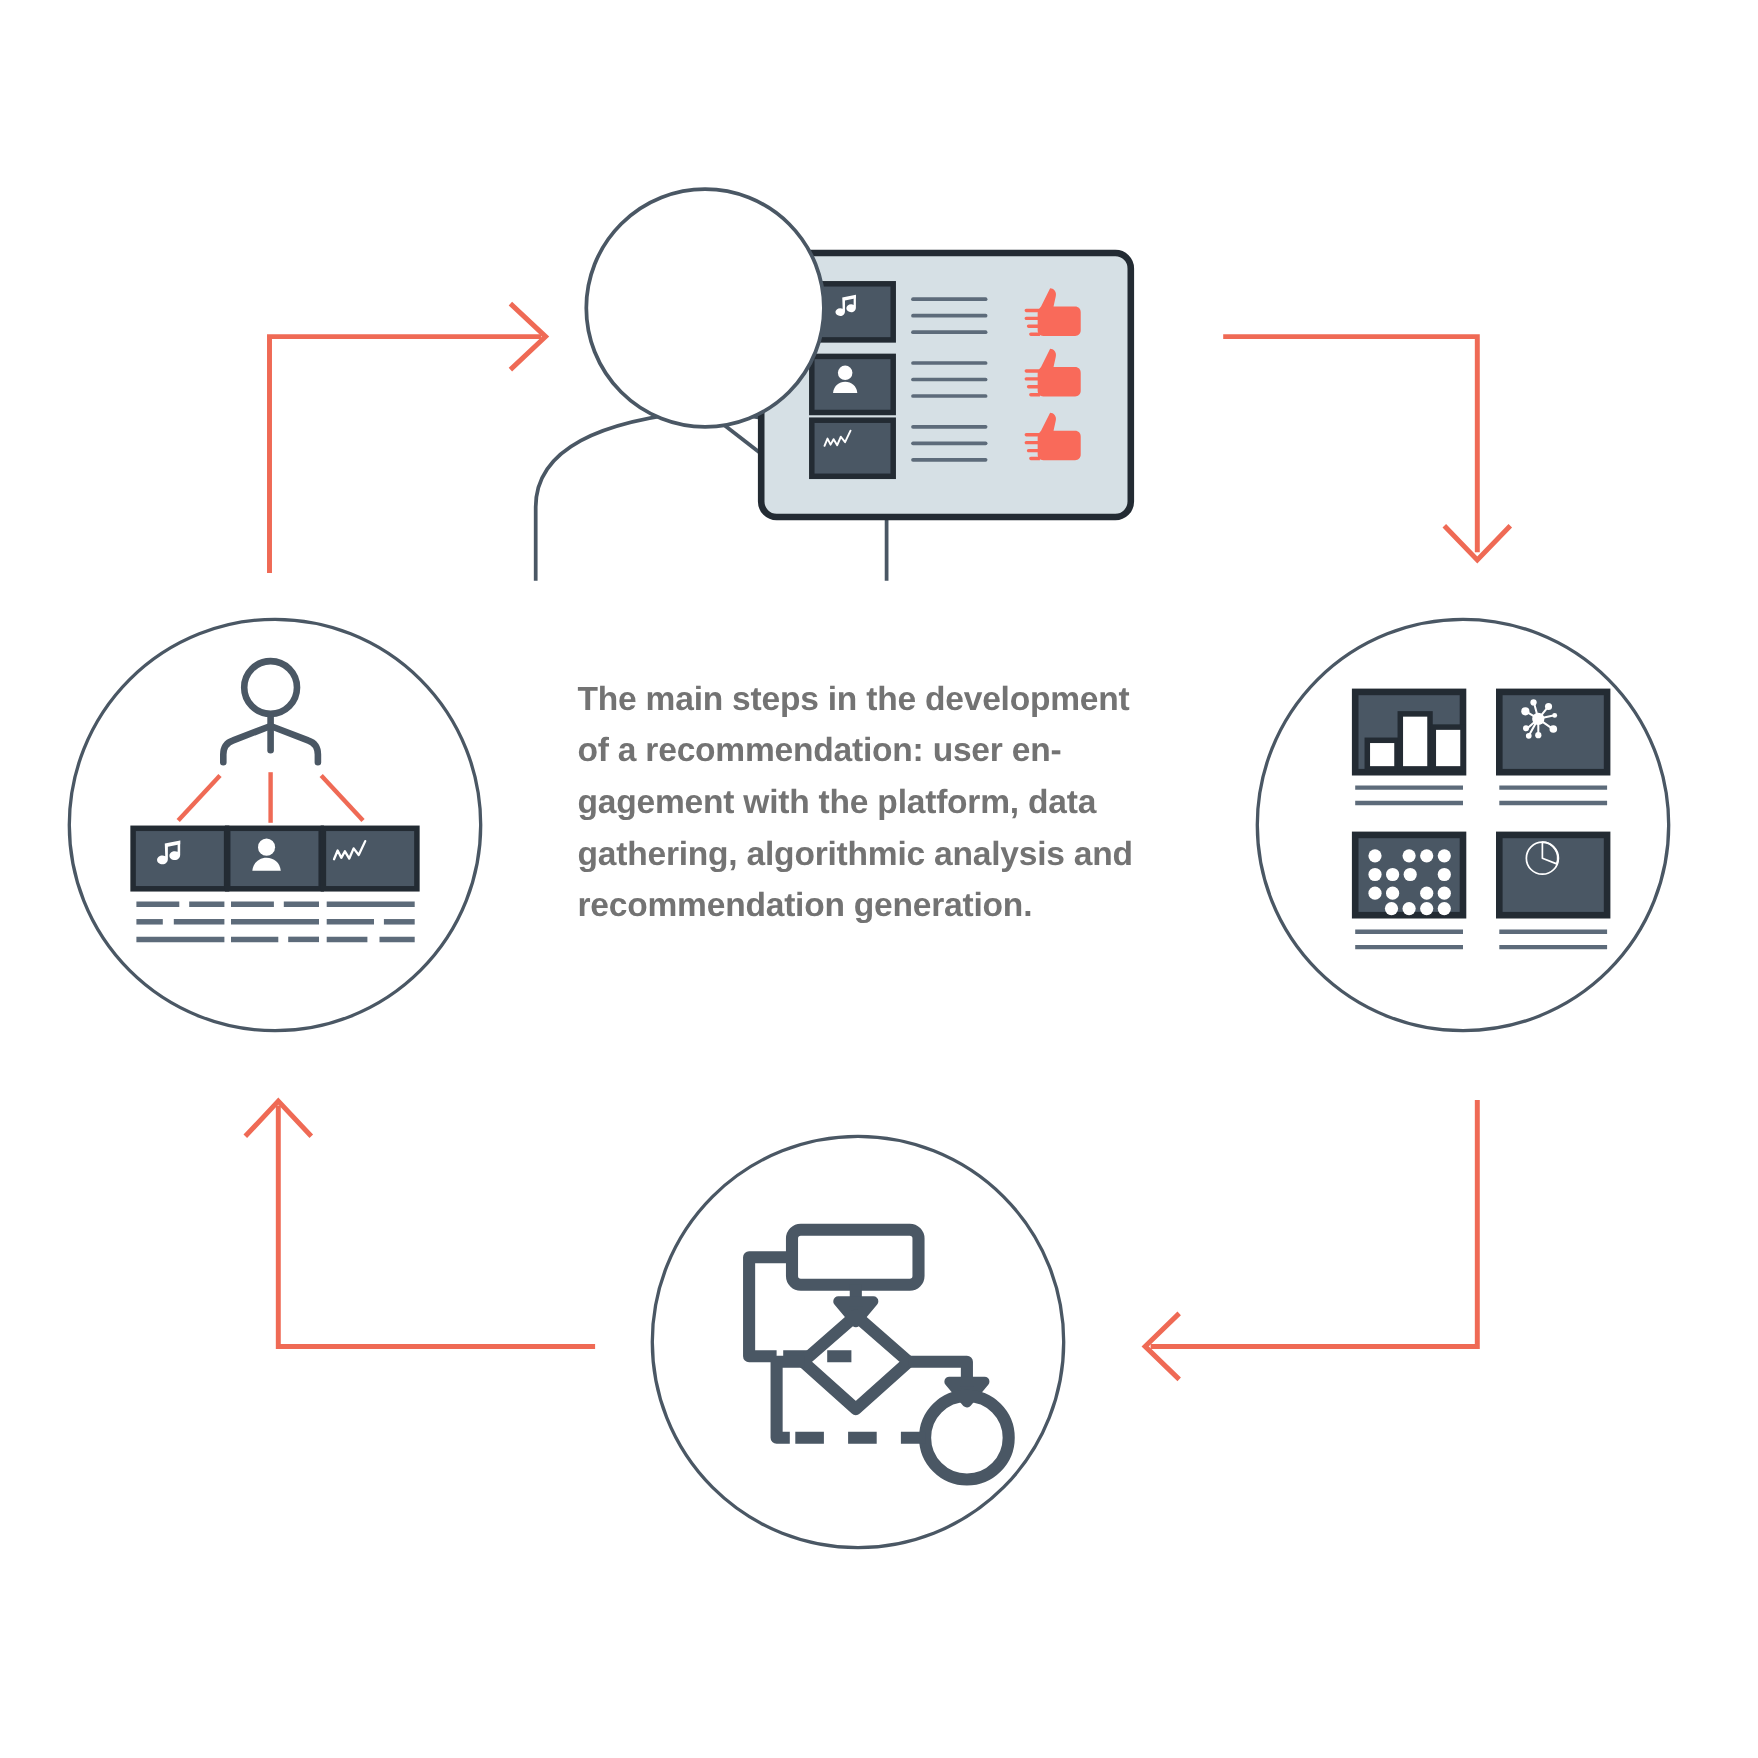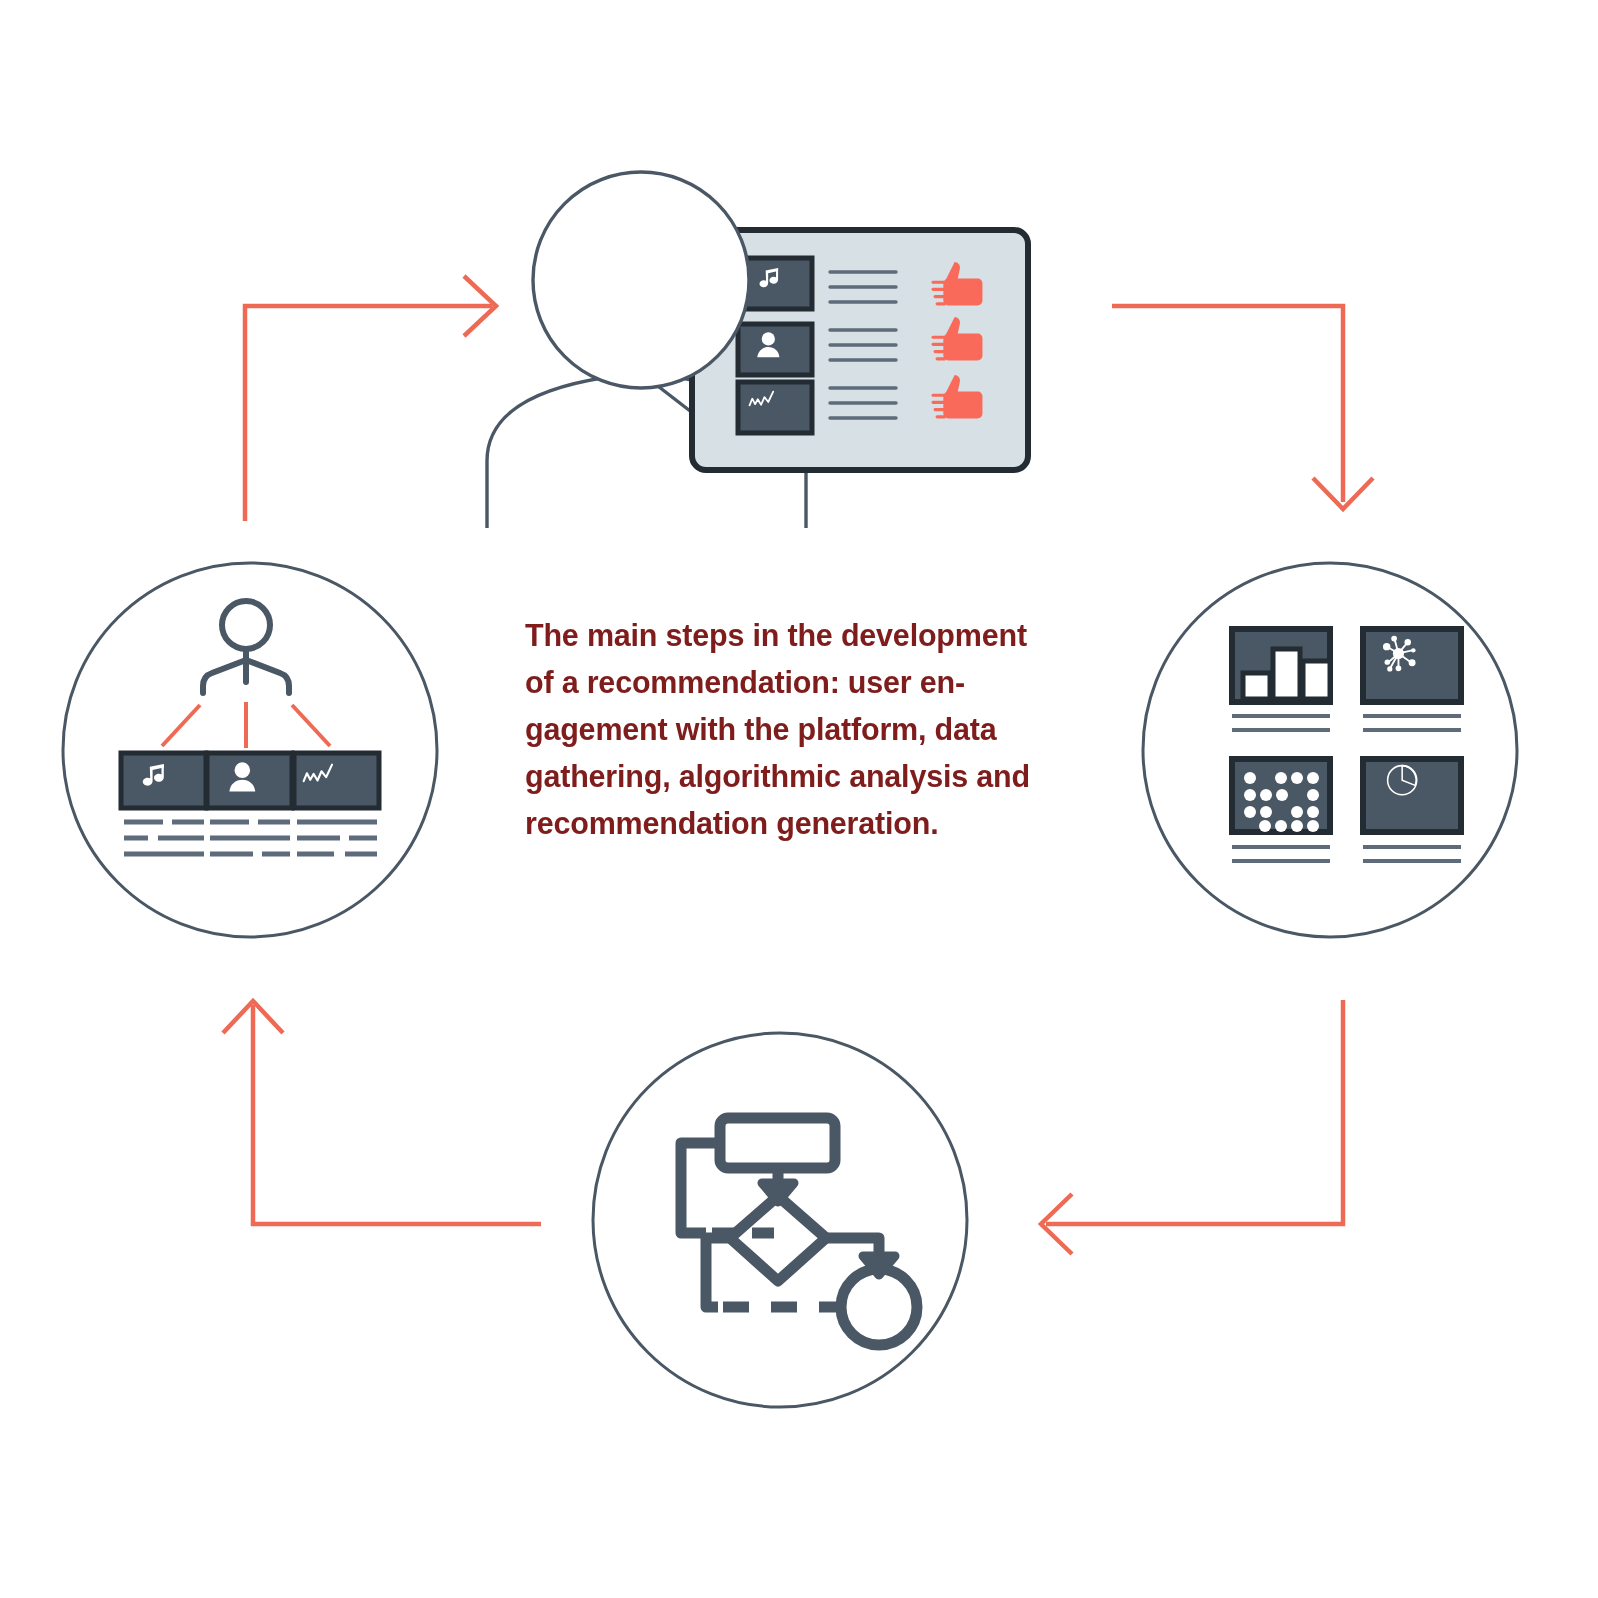--- a/index.html
+++ b/index.html
@@ -11,21 +11,21 @@
   #stage{position:absolute;inset:0;width:1598px;height:1598px;}
   #stage svg{display:block;width:1598px;height:1598px;}
   .caption{
     position:absolute;
     left:525px;top:612px;width:545px;
     font-family:"Liberation Sans", sans-serif;
     font-weight:700;
     font-size:30.5px;
     line-height:47px;
     letter-spacing:-0.2px;
-    color:#7f1d1d;
+    color:#737373;
     white-space:pre-line;
   }
 </style>
 </head>
 <body>
 
 <div id="stage">
 <svg viewBox="0 0 1598 1598" xmlns="http://www.w3.org/2000/svg">
 
   <defs>

